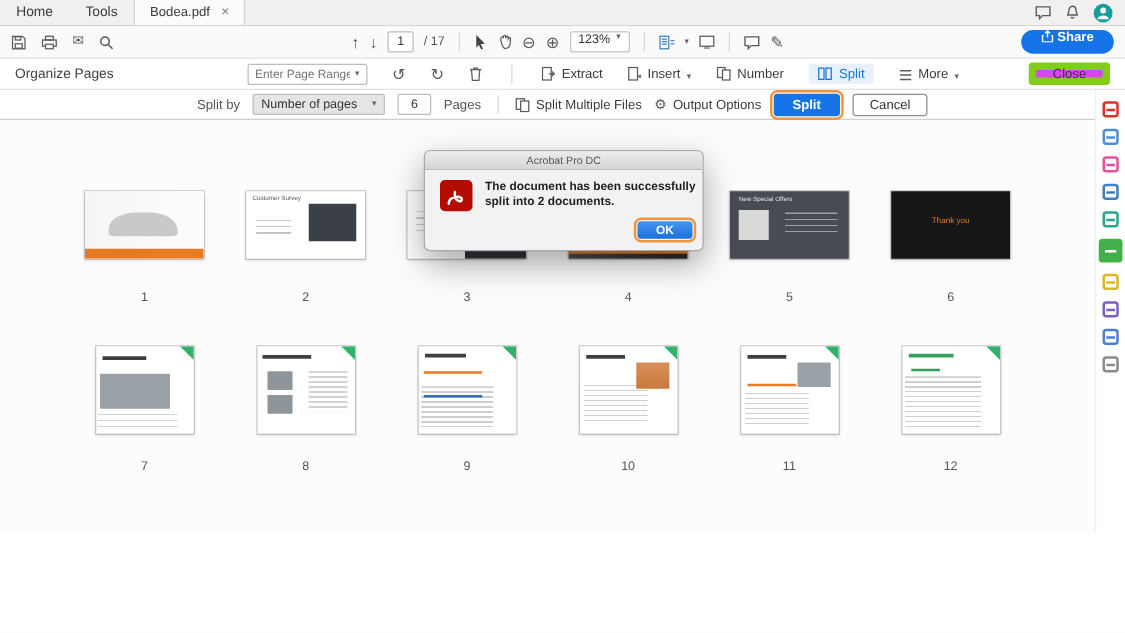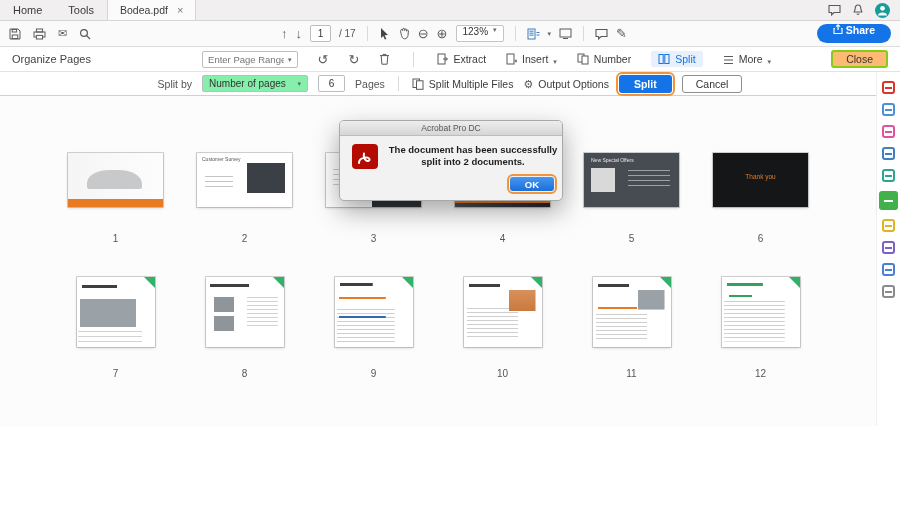--- a/index.html
+++ b/index.html
@@ -32,26 +32,26 @@
 
   
   .organizebar{display:flex;align-items:center;height:25px;background:#fff;border-bottom:1px solid #e3e3e3;padding:0 12px;}
   .ob-title{font-size:11px;color:#444;width:130px;}
   .ob-center{flex:1;display:flex;align-items:center;justify-content:center;gap:20px;}
   .rangebox{display:flex;align-items:center;height:17px;border:1px solid #bdbdbd;border-radius:2px;background:#fff;padding:0 5px;gap:4px;}
   .rangebox input{border:0;outline:0;width:76px;font-size:9.5px;font-family:inherit;color:#333;background:transparent;}
   .tool-label{font-size:10.5px;color:#3c3c3c;display:flex;align-items:flex-end;gap:5px;white-space:nowrap;}
   .split-active{color:#1473e6;background:#e8f1fb;padding:2px 7px;border-radius:2px;}
   .split-active .tl-text{color:#1473e6;}
-  .close-btn{height:18px;padding:0 13px;border:2px solid #84cc16;border-radius:3px;background:#fdba74;font-size:10.5px;display:flex;align-items:center;color:#333;cursor:pointer;}
+  .close-btn{height:18px;padding:0 13px;border:6px solid #84cc16;border-radius:3px;background:#d946ef;font-size:10.5px;display:flex;align-items:center;color:#333;cursor:pointer;}
 
   
   .splitbar{display:flex;align-items:center;justify-content:center;gap:10px;height:24px;background:#fff;border-bottom:1px solid #cfcfcf;}
   .sb-label{font-size:10.5px;color:#555;}
-  .selectbox{display:flex;align-items:center;justify-content:space-between;width:106px;height:17px;border:1px solid #bdbdbd;border-radius:2px;background:#86efac;padding:0 6px;font-size:10px;color:#333;}
+  .selectbox{display:flex;align-items:center;justify-content:space-between;width:106px;height:17px;border:1px solid #bdbdbd;border-radius:2px;background:#e5e5e5;padding:0 6px;font-size:10px;color:#333;}
   .countbox{width:27px;height:17px;border:1px solid #bdbdbd;border-radius:2px;text-align:center;font-size:10px;font-family:inherit;color:#333;background:#fff;}
   .btn-primary{height:18px;padding:0 15px;background:#1473e6;color:#fff;border-radius:3px;font-size:10.5px;font-weight:bold;display:flex;align-items:center;outline:2px solid #f0953c;outline-offset:1px;cursor:pointer;}
   .btn-cancel{height:18px;padding:0 13px;border:1px solid #8f8f8f;border-radius:3px;background:#fff;font-size:10.5px;display:flex;align-items:center;color:#333;cursor:pointer;}
 
   
   .content{position:absolute;top:96px;left:0;right:24px;bottom:0;background:#fcfcfc;}
   .pages-row{position:absolute;left:0;right:0;display:flex;justify-content:center;}
   .row1{top:57px;gap:34px;}
   .row2{top:181px;gap:51px;}
   .thumb-wrap{text-align:center;}
@@ -95,21 +95,21 @@
   .v-doc-text{background-image:linear-gradient(#35a05e,#35a05e),linear-gradient(#35a05e,#35a05e),repeating-linear-gradient(to bottom,#cfcfcf 0 1px,transparent 1px 4px);background-size:46% 3px,30% 2px,78% 58%;background-position:12% 9%,13% 26%,13% 82%;}
 
   
   .sidebar{position:absolute;top:72px;right:0;width:24px;bottom:0;background:#fff;border-left:1px solid #efefef;display:flex;flex-direction:column;align-items:center;padding-top:9px;gap:9px;}
   .tool-icon{width:13px;height:13px;border:2px solid var(--c);border-radius:3px;position:relative;flex:none;cursor:pointer;}
   .tool-icon::after{content:"";position:absolute;left:1px;right:1px;top:45%;height:2px;background:var(--c);}
   .tool-icon.active{width:19px;height:19px;background:var(--c);border-color:var(--c);border-radius:3px;}
   .tool-icon.active::after{background:#fff;left:3px;right:3px;}
 
   
-  .dialog{position:absolute;left:339px;top:120px;width:224px;background:#f2f2f2;border:1px solid #a9a9a9;border-radius:5px;box-shadow:0 10px 26px rgba(0,0,0,.35);overflow:hidden;z-index:10;text-align:center;}
+  .dialog{position:absolute;left:339px;top:120px;width:224px;background:#f2f2f2;border:1px solid #a9a9a9;border-radius:5px;box-shadow:0 10px 26px rgba(0,0,0,.35);overflow:hidden;z-index:10;}
   .dialog-title{height:15px;background:linear-gradient(#ededed,#d6d6d6);border-bottom:1px solid #bdbdbd;font-size:8.5px;color:#555;display:flex;align-items:center;justify-content:center;}
   .dialog-body{padding:8px 4px 9px 12px;}
   .dialog-row{display:flex;gap:10px;align-items:flex-start;}
   .pdf-icon{width:26px;height:25px;background:#b30b00;border-radius:4px;flex:none;display:flex;align-items:center;justify-content:center;}
   .dialog-msg{font-size:9.5px;font-weight:bold;color:#1d1d1d;line-height:1.3;}
   .dialog-actions{display:flex;justify-content:flex-end;margin-top:8px;margin-right:4px;}
   .ok-btn{height:14px;padding:0 15px;background:linear-gradient(#4796f2,#1b6fd8);color:#fff;font-size:9.5px;font-weight:bold;border-radius:3px;display:flex;align-items:center;outline:2px solid #f0953c;outline-offset:1px;cursor:pointer;}
 
   svg{display:block;}
 </style>

